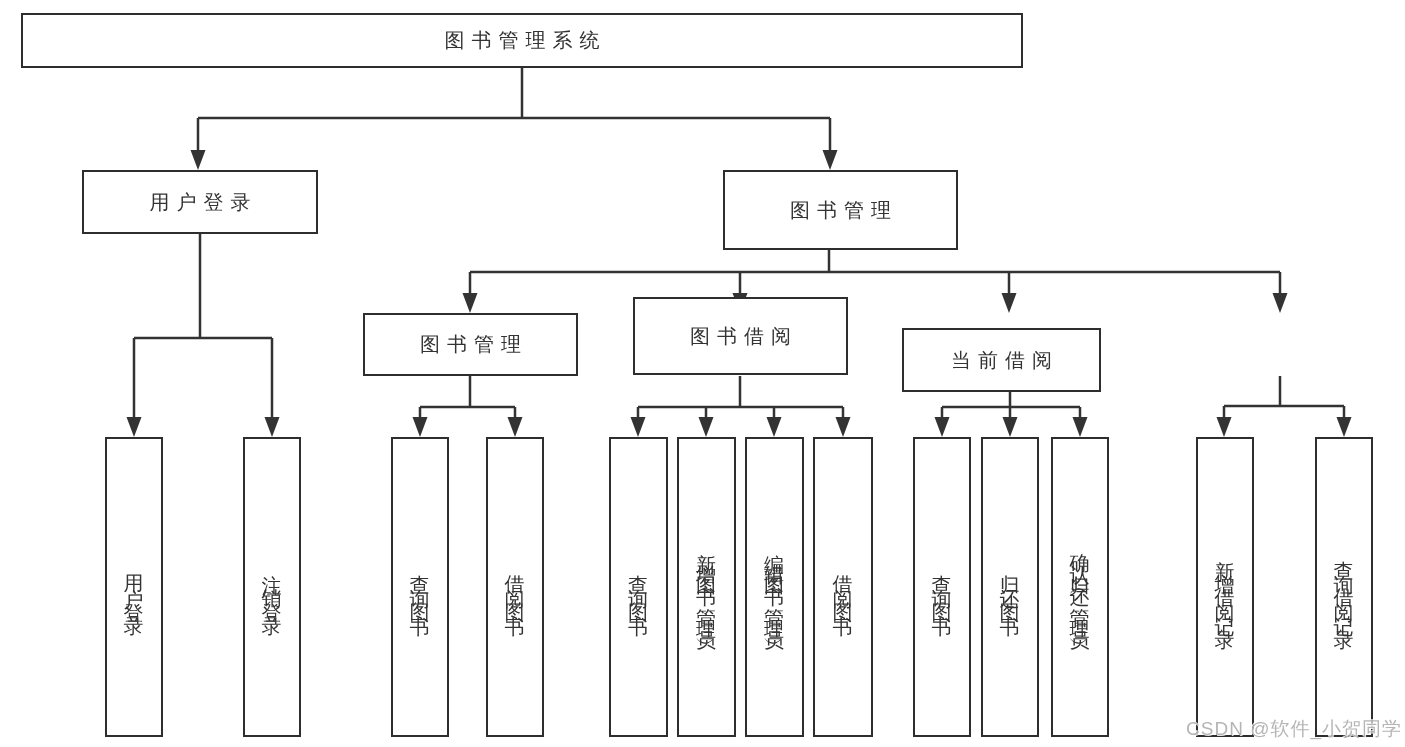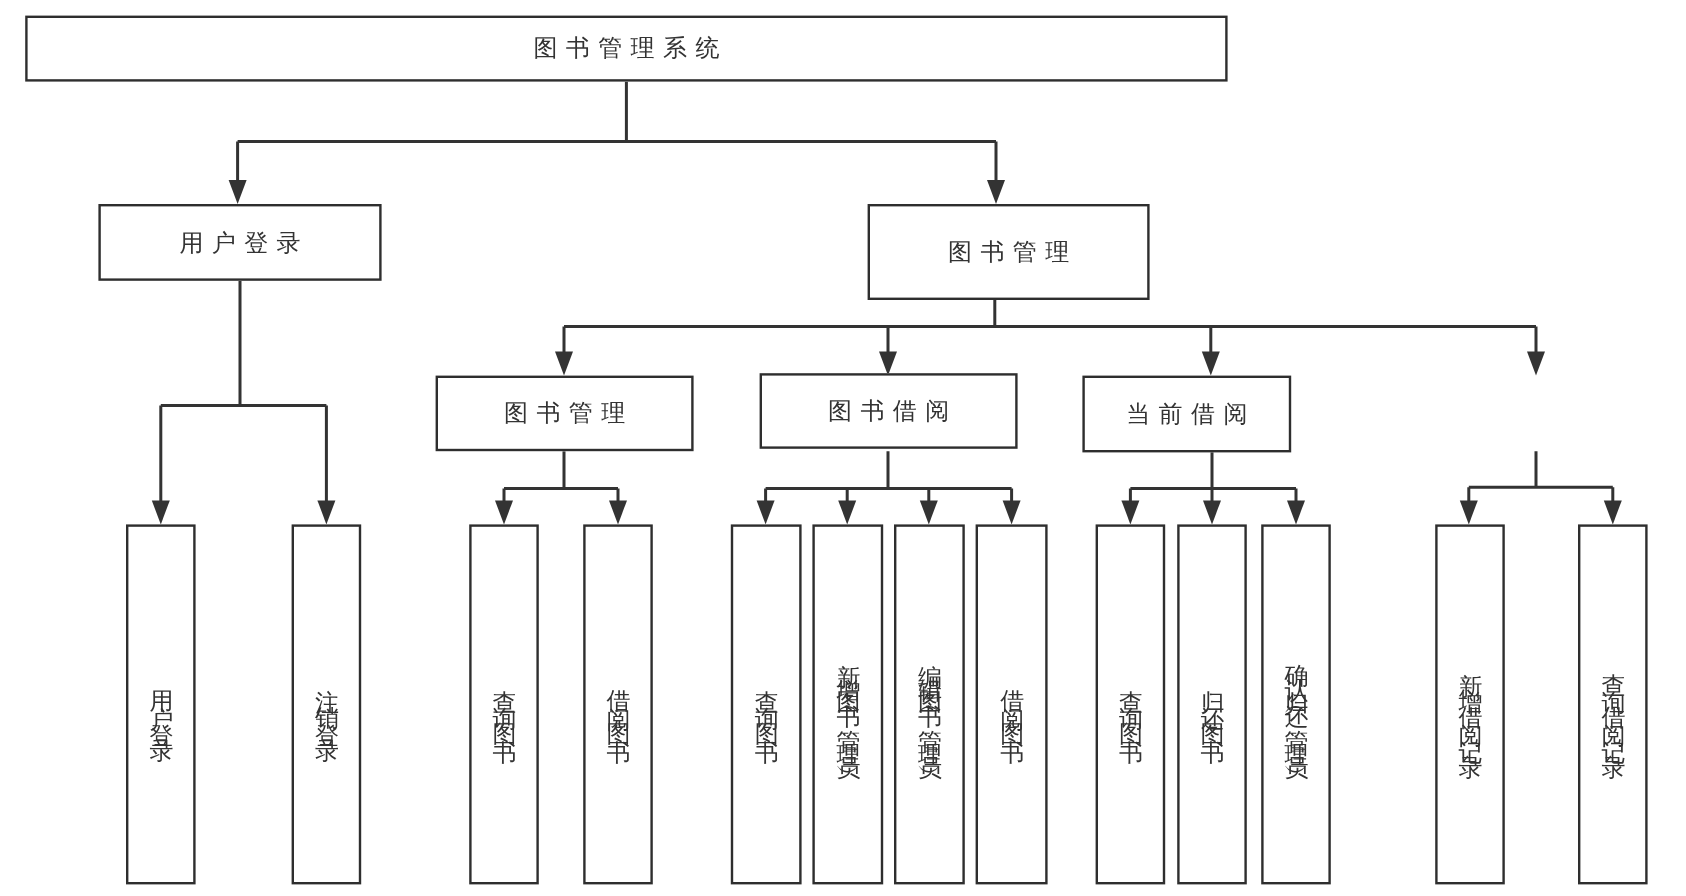--- a/index.html
+++ b/index.html
@@ -96,22 +96,22 @@
       <polygon points="1336.5,417 1351.5,417 1344,437"></polygon>
     </g>
   </svg>
 
   <div class="box h" style="left:21px; top:13px; width:1002px; height:55px;">图书管理系统</div>
 
   <div class="box h" style="left:82px; top:170px; width:236px; height:64px;">用户登录</div>
   <div class="box h" style="left:712px; top:170px; width:235px; height:80px;margin-left:11px;">图书管理</div>
 
   <div class="box h" style="left:363px; top:313px; width:215px; height:63px;">图书管理</div>
-  <div class="box h" style="left:633px; top:311px; width:215px; height:63px;">图书借阅</div>
-  <div class="box h" style="left:902px; top:313px; width:174px; height:64px;">当前借阅</div>
+  <div class="box h" style="left:633px; top:297px; width:215px; height:78px;">图书借阅</div>
+  <div class="box h" style="left:902px; top:328px; width:199px; height:64px;">当前借阅</div>
 
   <div class="box v" style="left:105px; top:437px; width:58px; height:300px;">
     <span class="vtext">用户登录</span>
   </div>
   <div class="box v" style="left:243px; top:437px; width:58px; height:300px;">
     <span class="vtext">注销登录</span>
   </div>
 
   <div class="box v" style="left:391px; top:437px; width:58px; height:300px;">
     <span class="vtext">查询图书</span>
@@ -143,14 +143,15 @@
     <span class="vtext long">确认归还（管理员）</span>
   </div>
 
   <div class="box v" style="left:1196px; top:437px; width:58px; height:300px;">
     <span class="vtext">新增借阅记录</span>
   </div>
   <div class="box v" style="left:1315px; top:437px; width:58px; height:300px;">
     <span class="vtext">查询借阅记录</span>
   </div>
 
+  <div class="watermark">CSDN @软件_小贺同学</div>
 
 </div>
 
 </body></html>

